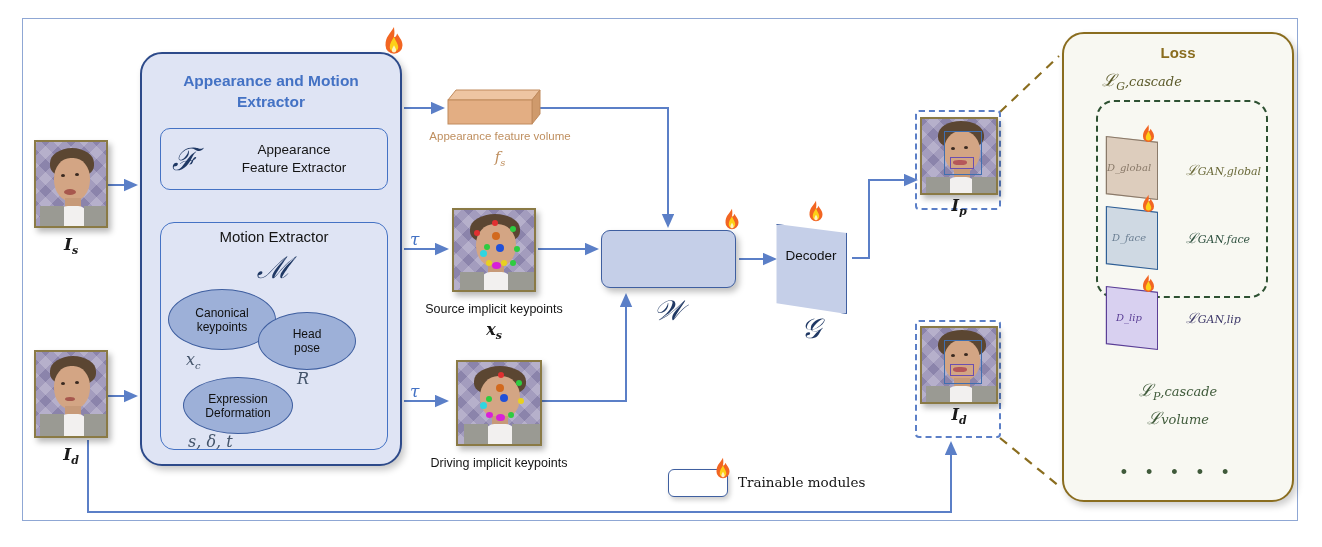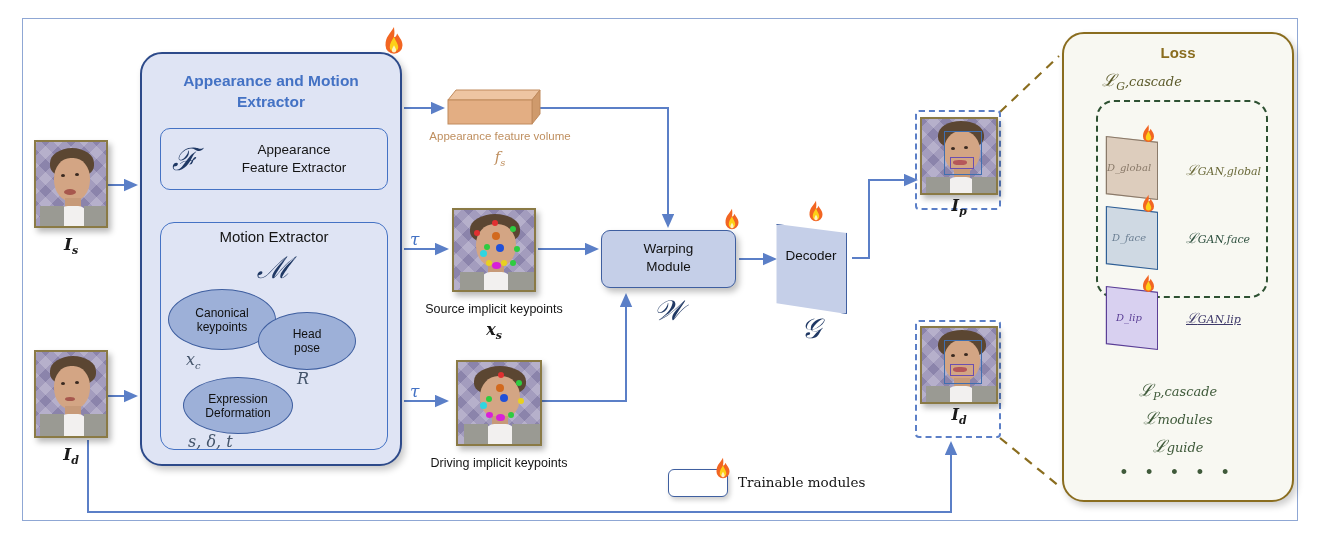--- a/index.html
+++ b/index.html
@@ -230,24 +230,20 @@
 
   <svg class="abs" style="left:444px;top:86px;width:100px;height:42px" viewBox="0 0 100 42">
     <polygon points="4,14 88,14 96,4 12,4" fill="#eec5a2" stroke="#c08a5c" stroke-width="1"></polygon>
     <polygon points="88,14 96,4 96,28 88,38" fill="#cf9a6c" stroke="#c08a5c" stroke-width="1"></polygon>
     <rect x="4" y="14" width="84" height="24" fill="#e3ae83" stroke="#c08a5c" stroke-width="1"></rect>
   </svg>
   <div class="lbl" id="afv-lbl">Appearance feature volume</div>
   <div class="lbl math" id="afv-fs">f<sub style="font-size:10px">s</sub></div>
 
   <div class="abs" id="wm-box"></div>
-  <div class="lbl" id="wm-text">
-    <span>Warping</span><br>
-    <span>Module</span>
-  </div>
   <div class="lbl math" id="wm-W">𝒲</div>
   <svg class="flame" style="left:722px;top:208px" viewBox="0 0 24 32">
     <path d="M12 1 C8 8 4 10 4 18 a8 8 0 0 0 16 0 c0-5-3-7-5-11 -1 3-2 4-3 3 1-4 0-7 0-9z" fill="#f26522"></path>
     <path d="M12 10 C10 14 8 16 8 20 a4 4 0 0 0 8 0 c0-3-2-5-4-10z" fill="#fdd017"></path>
     <path d="M12 18 c-1 2-2 3-2 5 a2 2 0 0 0 4 0 c0-2-1-3-2-5z" fill="#fff3c0"></path>
   </svg>
 
   <div class="abs" id="dec-shape"></div>
   <div class="lbl" id="dec-text">Decoder</div>
   <div class="lbl math" id="dec-G">𝒢</div>
@@ -403,30 +399,27 @@
   <div class="disc" style="left:1100px;top:286px;border:0;box-shadow:2px 3px 5px rgba(0,0,0,.22);">
     <svg width="58" height="64" viewBox="0 0 58 64">
         <polygon points="6,0 58,6 58,64 6,58" fill="#d8d0f0" stroke="#5b3f96" stroke-width="2"></polygon>
       </svg>
   </div>
   <div class="disc-lbl math" style="left:1100px;top:312px;color:#5b3f96;">D_lip</div>
   <svg class="flame" style="left:1140px;top:274px;width:17px;height:22px" viewBox="0 0 24 32">
     <path d="M12 1 C8 8 4 10 4 18 a8 8 0 0 0 16 0 c0-5-3-7-5-11 -1 3-2 4-3 3 1-4 0-7 0-9z" fill="#f26522"></path>
     <path d="M12 10 C10 14 8 16 8 20 a4 4 0 0 0 8 0 c0-3-2-5-4-10z" fill="#fdd017"></path>
   </svg>
-  <div class="gan-lbl cal" style="left:1186px;top:308px;color:#3f3a6a;text-decoration:underline;">ℒ<span style="font-size:11px">GAN,lip</span></div>
+  <div class="gan-lbl cal" style="left:1186px;top:308px;color:#3f3a6a;">ℒ<span style="font-size:11px">GAN,lip</span></div>
 
   <div class="lbl cal" id="loss-Lp">
     ℒ<sub style="font-size:11px">P</sub><span style="font-size:13px">,cascade</span>
   </div>
   <div class="lbl cal" id="loss-Lf">
-    ℒ<span style="font-size:13px">modules</span>
-  </div>
-  <div class="lbl cal" id="loss-Lgu">
-    ℒ<span style="font-size:13px">guide</span>
+    ℒ<span style="font-size:13px">volume</span>
   </div>
   <div class="lbl" id="loss-dots">• • • • •</div>
 
   <div class="abs" id="leg-box"></div>
   <svg class="flame" style="left:713px;top:457px;width:20px;height:26px" viewBox="0 0 24 32">
     <path d="M12 1 C8 8 4 10 4 18 a8 8 0 0 0 16 0 c0-5-3-7-5-11 -1 3-2 4-3 3 1-4 0-7 0-9z" fill="#f26522"></path>
     <path d="M12 10 C10 14 8 16 8 20 a4 4 0 0 0 8 0 c0-3-2-5-4-10z" fill="#fdd017"></path>
     <path d="M12 18 c-1 2-2 3-2 5 a2 2 0 0 0 4 0 c0-2-1-3-2-5z" fill="#fff3c0"></path>
   </svg>
   <div class="lbl" id="leg-text">Trainable modules</div>

